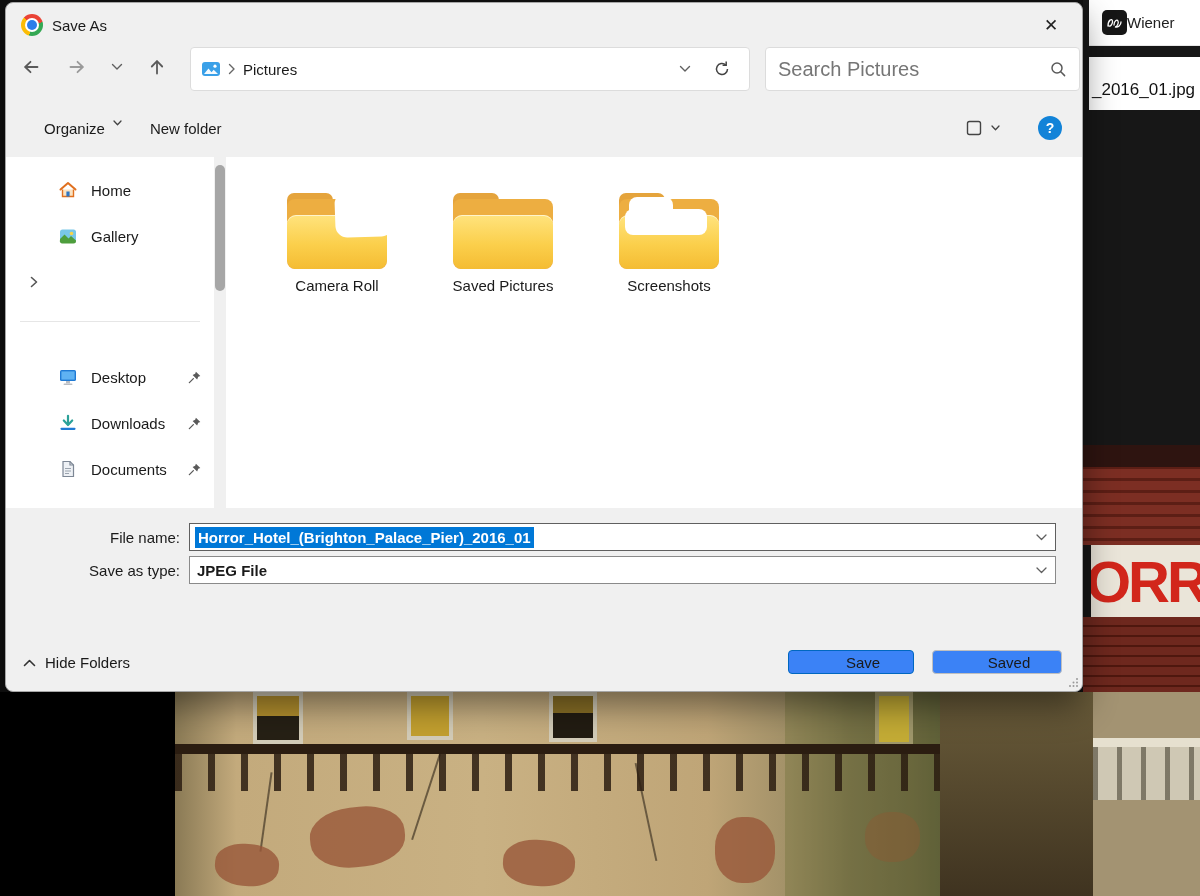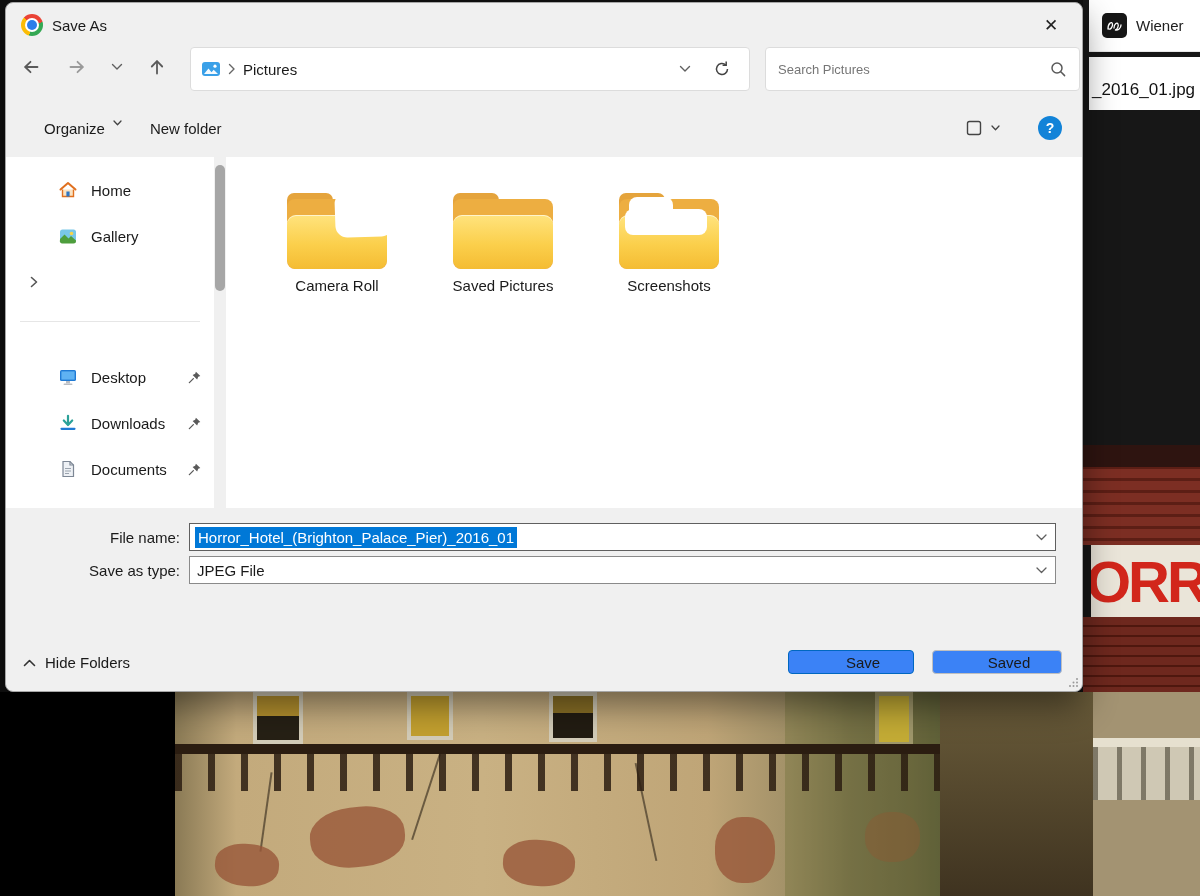--- a/index.html
+++ b/index.html
@@ -4,23 +4,23 @@
 <style>
   * { margin:0; padding:0; box-sizing:border-box; }
   html,body { width:1200px; height:896px; }
   body { position:relative; overflow:hidden; background:#101010;
          font-family:"Liberation Sans", sans-serif; color:#1a1a1a; }
   button { background:none; border:none; font:inherit; color:inherit; }
   svg { display:block; }
 
   
   .bg-right { position:absolute; left:1083px; top:0; width:117px; height:692px; background:#171717; }
-  .tabstrip { position:absolute; left:6px; top:0; right:0; height:52px; background:#fff;
+  .tabstrip { position:absolute; left:6px; top:0; right:0; height:46px; background:#fff;
               border-bottom:1px solid #e8e8e8; display:flex; align-items:center;
-              padding-left:13px; gap:9px; overflow:hidden; }
+              padding-left:13px; overflow:hidden; }
   .favicon { width:25px; height:25px; border-radius:5px; background:#161616; flex:none;
              display:flex; align-items:center; justify-content:center; }
   .tab-title { font-size:15px; color:#202020; white-space:nowrap; }
   .pagehead { position:absolute; left:6px; top:57px; right:0; height:53px; background:#fff;
               display:flex; align-items:flex-end; padding:0 0 10px 3px; overflow:hidden; }
   .pagehead span { font-size:17px; color:#111; white-space:nowrap; }
   .photo-right { position:absolute; left:0; top:445px; width:117px; height:247px; overflow:hidden; }
   .roof-a { position:absolute; top:0; left:0; right:0; height:100px;
             background:repeating-linear-gradient(180deg,#7c2e23 0 9px,#5c1e15 9px 12px); }
   .roof-a::before { content:""; position:absolute; top:0; left:0; right:0; height:22px; background:#2e1410; }
@@ -83,21 +83,21 @@
   .nav-btn { width:46px; height:40px; display:flex; align-items:center; justify-content:center; flex:none; }
   .nav-btn.small { width:34px; }
   .addressbar { margin-left:10px; width:560px; height:44px; background:#fff; border:1px solid #dcdcdc;
                 border-radius:4px; display:flex; align-items:center; padding:0 10px; flex:none; }
   .crumb-sep { margin:0 7px; display:flex; }
   .crumb { font-size:15px; }
   .addr-caret { margin-left:auto; display:flex; width:40px; justify-content:center; }
   .refresh { display:flex; width:34px; justify-content:center; }
   .searchbar { margin-left:15px; flex:1; height:44px; background:#fff; border:1px solid #dcdcdc;
                border-radius:4px; display:flex; align-items:center; padding:0 12px; }
-  .searchbar input { border:none; outline:none; flex:1; font:inherit; font-size:13px; background:transparent; }
+  .searchbar input { border:none; outline:none; flex:1; font:inherit; font-size:20px; background:transparent; }
   .searchbar input::placeholder { color:#767676; }
 
   .cmdbar { display:flex; align-items:center; height:52px; padding:0 20px 6px 38px; }
   .cmd-item { display:flex; align-items:flex-start; gap:8px; font-size:15px; }
   .cmd-new { margin-left:28px; }
   .cmd-right { display:flex; align-items:center; margin-left:auto; gap:8px; }
   .help { width:24px; height:24px; border-radius:50%; background:#1283d8; color:#fff; font-size:14px;
           font-weight:700; display:flex; align-items:center; justify-content:center; margin-left:30px; }
 
   .content { position:absolute; left:0; top:154px; right:0; height:351px; background:#fff; display:flex; }
@@ -120,21 +120,21 @@
   .blob { position:absolute; background:#fff; }
   .cr1 { right:0; top:0; width:58px; height:46px; border-radius:12px; transform:rotate(-2deg); }
   .sc1 { left:16px; top:6px;  width:44px; height:22px; border-radius:8px; }
   .sc2 { left:12px; top:18px; width:82px; height:26px; border-radius:8px; }
 
   .fields { position:absolute; left:0; top:505px; right:0; }
   .frow { display:flex; align-items:center; margin-top:15px; }
   .frow + .frow { margin-top:5px; }
   .flabel { width:183px; text-align:right; padding-right:9px; font-size:15px; flex:none; }
   .combo { flex:1; margin-right:26px; height:28px; background:#fff; border:1px solid #8a8a8a;
-           display:flex; align-items:center; padding:0 8px 0 5px; font-size:15px; }
+           display:flex; align-items:center; padding:0 8px 0 5px; font-size:15px;font-weight:bold; }
   .combo.focus { border-color:#5f5f5f; }
   .combo .sel { background:#0078d7; color:#fff; padding:2px 3px; white-space:nowrap; }
   .combo .val { padding-left:2px; }
   .combo .caret { margin-left:auto; display:flex; }
 
   .hide-folders { position:absolute; left:17px; bottom:20px; display:flex; align-items:center;
                   gap:9px; font-size:15px; color:#191919; }
   .btn { position:absolute; bottom:17px; height:24px; border-radius:4px; background:#3b82f6;
          font-size:15px; display:flex; align-items:center; justify-content:center;padding-left:24px; }
   .save   { left:782px; width:126px; border:1px solid #0067c0; }

